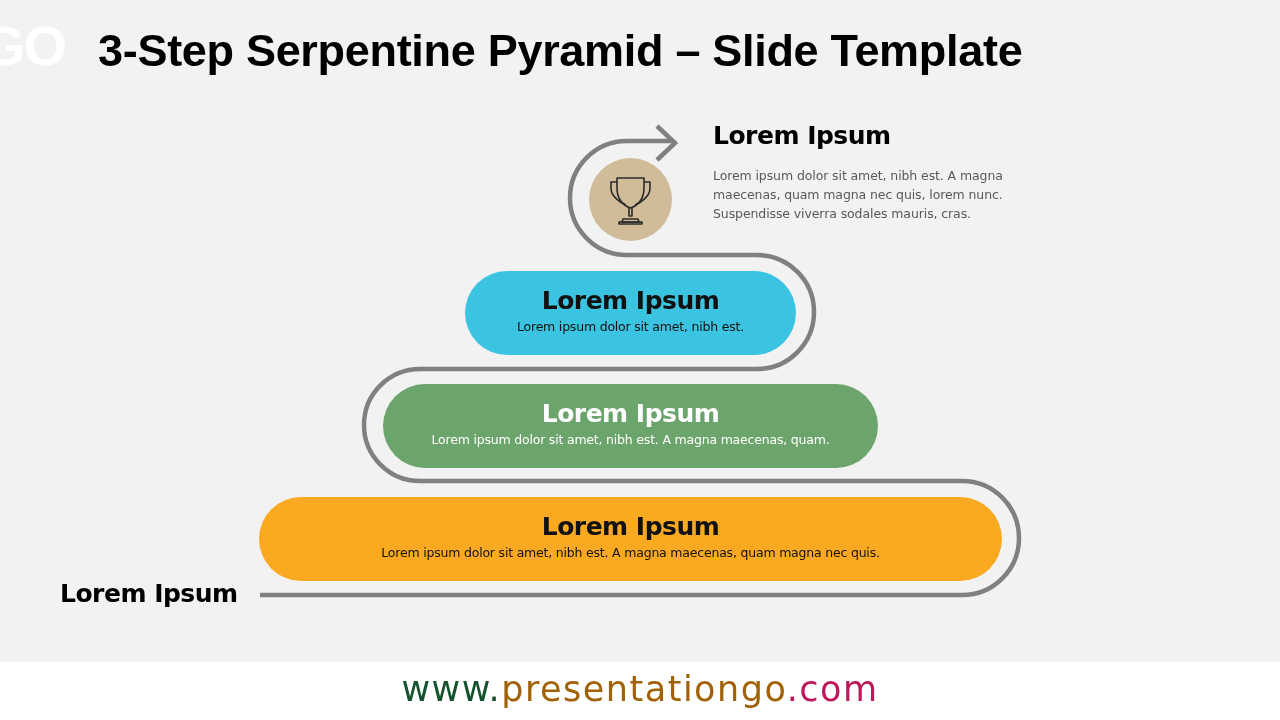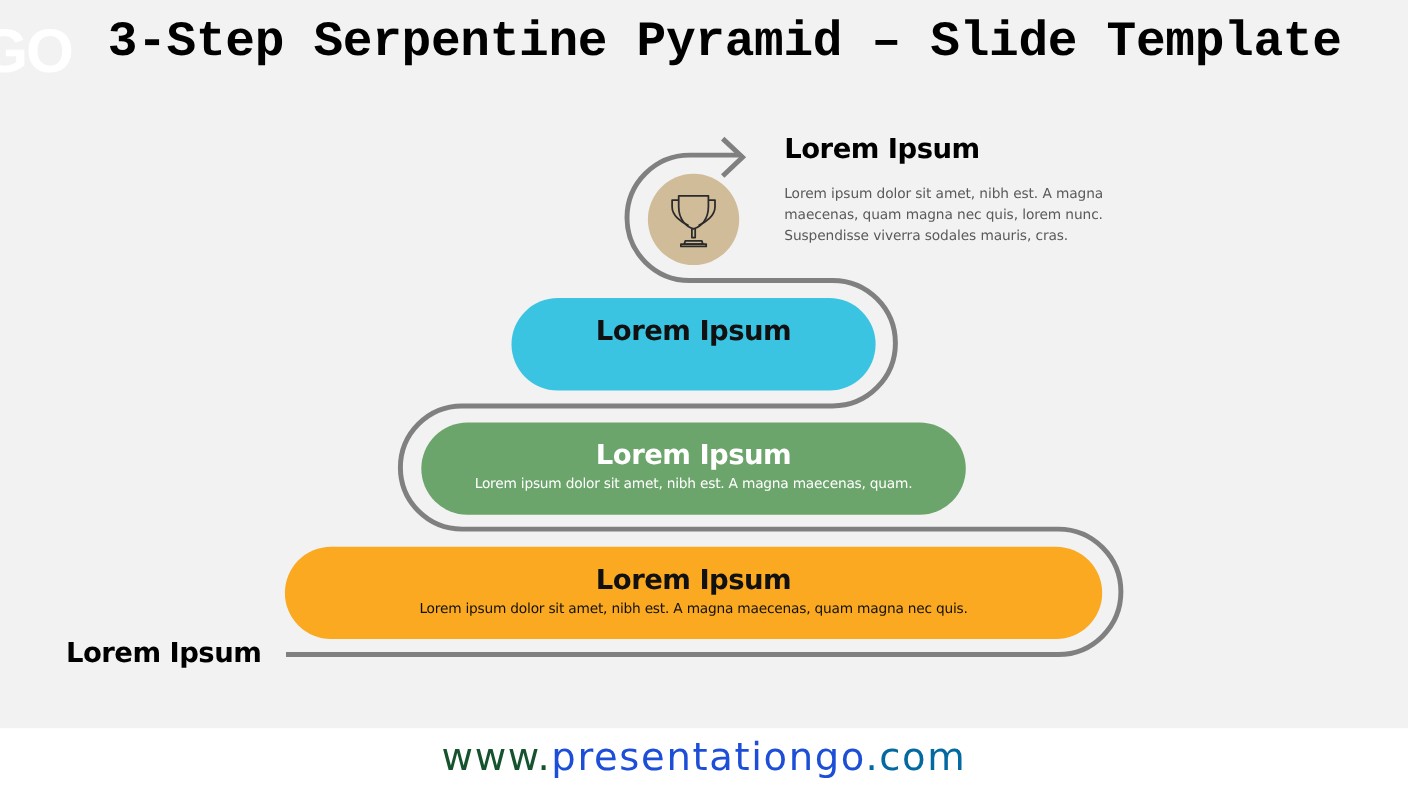--- a/index.html
+++ b/index.html
@@ -1,35 +1,35 @@
 <!DOCTYPE html>
 <html><head>
 <meta charset="utf-8">
 <style>
   html, body { margin:0; padding:0; }
   body { width:1280px; height:720px; position:relative; overflow:hidden; background:#f2f2f2; font-family:"DejaVu Sans", sans-serif; }
   .slide { position:absolute; left:0; top:0; width:1280px; height:662px; background:#f2f2f2; }
   .footer { position:absolute; left:0; top:662px; width:1280px; height:58px; background:#ffffff; }
   .logo { position:absolute; left:-18px; top:18px; font-family:"Liberation Sans", sans-serif; font-weight:bold; font-size:56px; color:#ffffff; letter-spacing:-2px; line-height:56px; }
-  .title { position:absolute; left:98px; top:12px; font-family:Liberation Mono, monospace; font-weight:bold; font-size:45px; color:#000; line-height:54px; white-space:nowrap; letter-spacing:-0.3px; }
+  .title { position:absolute; left:98px; top:24px; font-family:Liberation Sans, sans-serif; font-weight:bold; font-size:45px; color:#000; line-height:54px; white-space:nowrap; letter-spacing:-0.3px; }
   svg.path { position:absolute; left:0; top:0; }
   .pill { position:absolute; height:84px; border-radius:42px; text-align:center; box-sizing:border-box; }
   .pill .h { font-family:"DejaVu Sans", sans-serif; font-weight:bold; font-size:25px; line-height:30px; padding-top:15px; letter-spacing:-0.5px; }
   .pill .d { font-family:"DejaVu Sans", sans-serif; font-size:12.5px; line-height:18px; margin-top:2px; letter-spacing:-0.2px; }
   .p1 { left:465px; top:271px; width:331px; background:#3bc4e1; color:#111; }
   .p2 { left:383px; top:384px; width:495px; background:#6ca56c; color:#fff; }
   .p3 { left:259px; top:497px; width:743px; background:#faa920; color:#111; }
   .trophy { position:absolute; left:589px; top:158px; width:83px; height:83px; border-radius:50%; background:#d0bc98; }
   .top-head { position:absolute; left:713px; top:120px; font-weight:bold; font-size:25px; color:#000; line-height:32px; letter-spacing:-0.5px; }
   .top-desc { position:absolute; left:713px; top:166px; width:330px; font-size:12.5px; line-height:19px; color:#595959; letter-spacing:-0.1px; }
   .start-label { position:absolute; left:60px; top:578px; font-weight:bold; font-size:25px; color:#000; line-height:32px; letter-spacing:-0.5px; }
   .url { position:absolute; left:0; width:1280px; top:666px; text-align:center; font-family:"DejaVu Sans", sans-serif; font-size:35px; line-height:46px; letter-spacing:1.5px; }
   .url .w { color:#14532d; }
-  .url .m { color:#1d4ed8; }
-  .url .c { color:#0369a1; }
+  .url .m { color:#a16207; }
+  .url .c { color:#be185d; }
 </style>
 </head>
 <body>
 
 <div class="slide"></div>
 <div class="footer"></div>
 
 <div class="logo">GO</div>
 <div class="title">3-Step Serpentine Pyramid – Slide Template</div>
 
@@ -49,20 +49,21 @@
       <path d="M30 64 L53 64 L53 66 L30 66 Z"></path>
     </g>
   </svg>
 </div>
 
 <div class="top-head">Lorem Ipsum</div>
 <div class="top-desc">Lorem ipsum dolor sit amet, nibh est. A magna maecenas, quam magna nec quis, lorem nunc. Suspendisse viverra sodales mauris, cras.</div>
 
 <div class="pill p1">
   <div class="h">Lorem Ipsum</div>
+  <div class="d">Lorem ipsum dolor sit amet, nibh est.</div>
 </div>
 
 <div class="pill p2">
   <div class="h">Lorem Ipsum</div>
   <div class="d">Lorem ipsum dolor sit amet, nibh est. A magna maecenas, quam.</div>
 </div>
 
 <div class="pill p3">
   <div class="h">Lorem Ipsum</div>
   <div class="d">Lorem ipsum dolor sit amet, nibh est. A magna maecenas, quam magna nec quis.</div>

